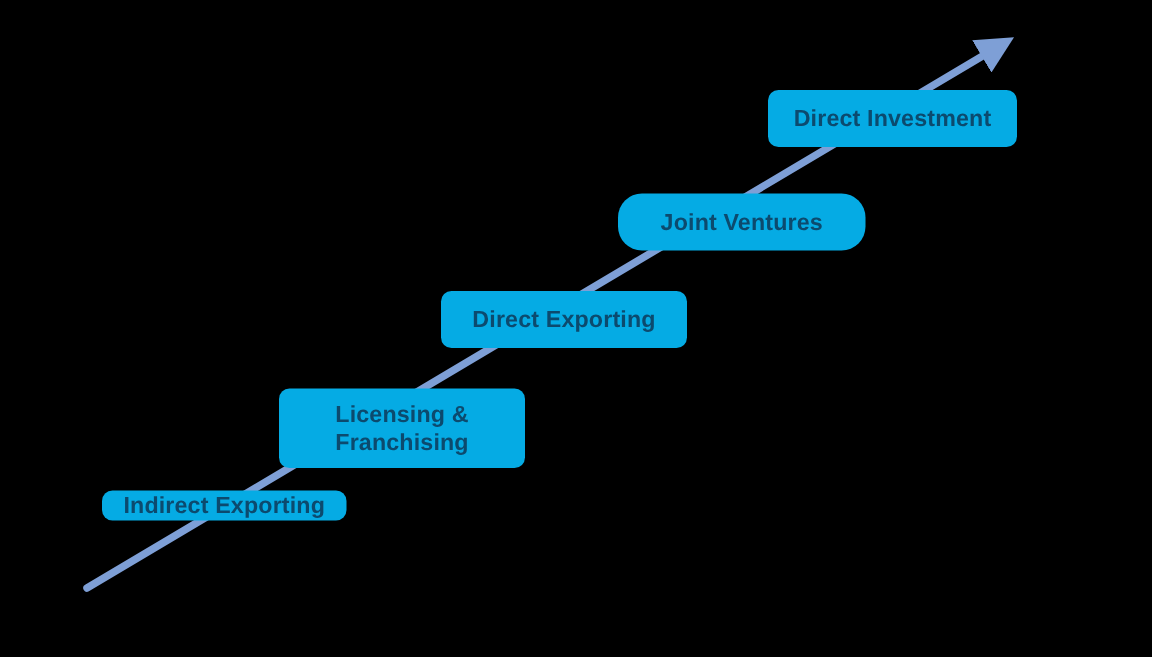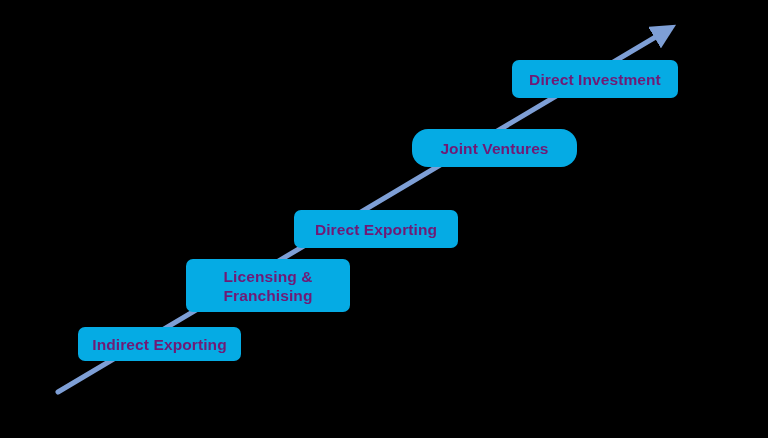--- a/index.html
+++ b/index.html
@@ -25,21 +25,21 @@
   }
   .stage-box {
     position: absolute;
     box-sizing: border-box;
     background: #05ABE4;
     border-radius: 7px;
     display: flex;
     align-items: center;
     justify-content: center;
     text-align: center;
-    color: #701a75;
+    color: #0c4a6e;
     font-weight: bold;
     font-size: 15.5px;
     line-height: 19px;
     letter-spacing: 0.1px;
     padding: 0 10px;
     z-index: 3;
   }
   .stage-label {
     display: block;
     white-space: pre-line;
@@ -52,30 +52,30 @@
 
   <svg id="arrow-layer" viewBox="0 0 768 438" width="768" height="438" xmlns="http://www.w3.org/2000/svg">
     <defs>
       <marker id="arrowhead" markerWidth="5" markerHeight="5" refX="2.2" refY="2.5" orient="auto" markerUnits="strokeWidth">
         <path d="M 0 0 L 5 2.5 L 0 5 z" fill="#7E9FD6"></path>
       </marker>
     </defs>
     <line x1="58" y1="392" x2="664" y2="32" stroke="#7E9FD6" stroke-width="5" stroke-linecap="round" marker-end="url(#arrowhead)"></line>
   </svg>
 
-  <div class="stage-box" style="left:78px; top:327px; width:163px; height:34px;">
+  <div class="stage-box" style="left:68px; top:327px; width:163px; height:20px;">
     <span class="stage-label">Indirect Exporting</span>
   </div>
 
   <div class="stage-box" style="left:186px; top:259px; width:164px; height:53px;">
     <span class="stage-label">Licensing &amp;
 Franchising</span>
   </div>
 
-  <div class="stage-box" style="left:294px; top:194px; width:164px; height:38px;margin-top:16px;">
+  <div class="stage-box" style="left:294px; top:194px; width:164px; height:38px;">
     <span class="stage-label">Direct Exporting</span>
   </div>
 
   <div class="stage-box" style="left:412px; top:129px; width:165px; height:38px;border-radius:16px;">
     <span class="stage-label">Joint Ventures</span>
   </div>
 
   <div class="stage-box" style="left:512px; top:60px; width:166px; height:38px;">
     <span class="stage-label">Direct Investment</span>
   </div>

